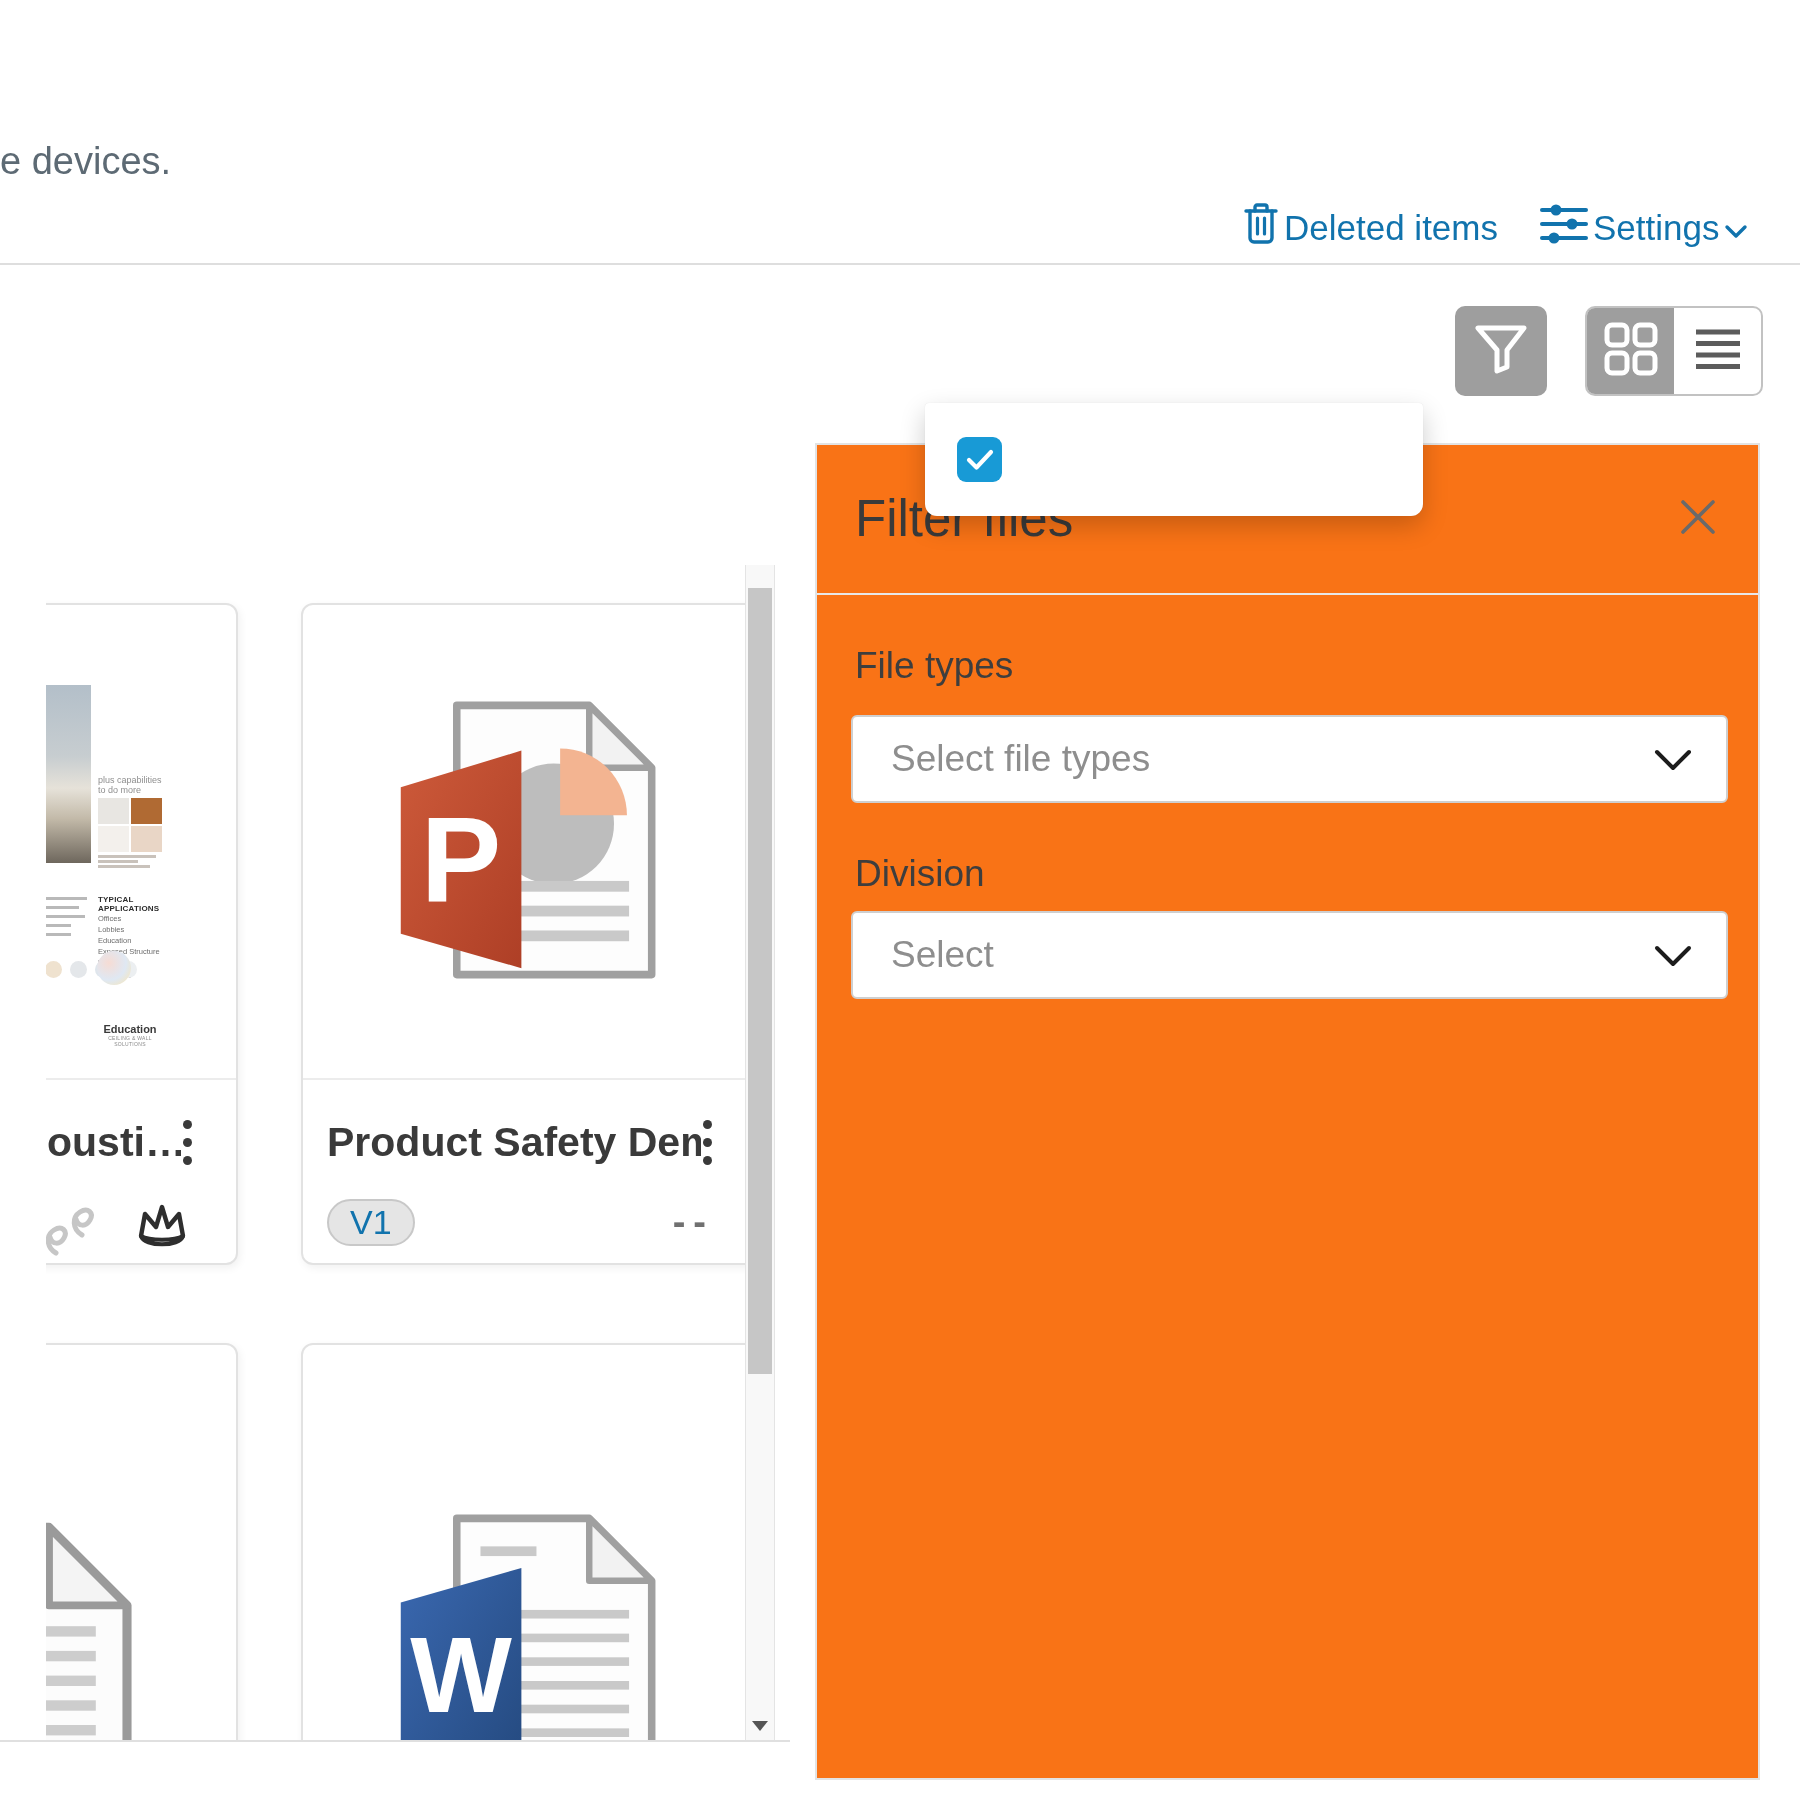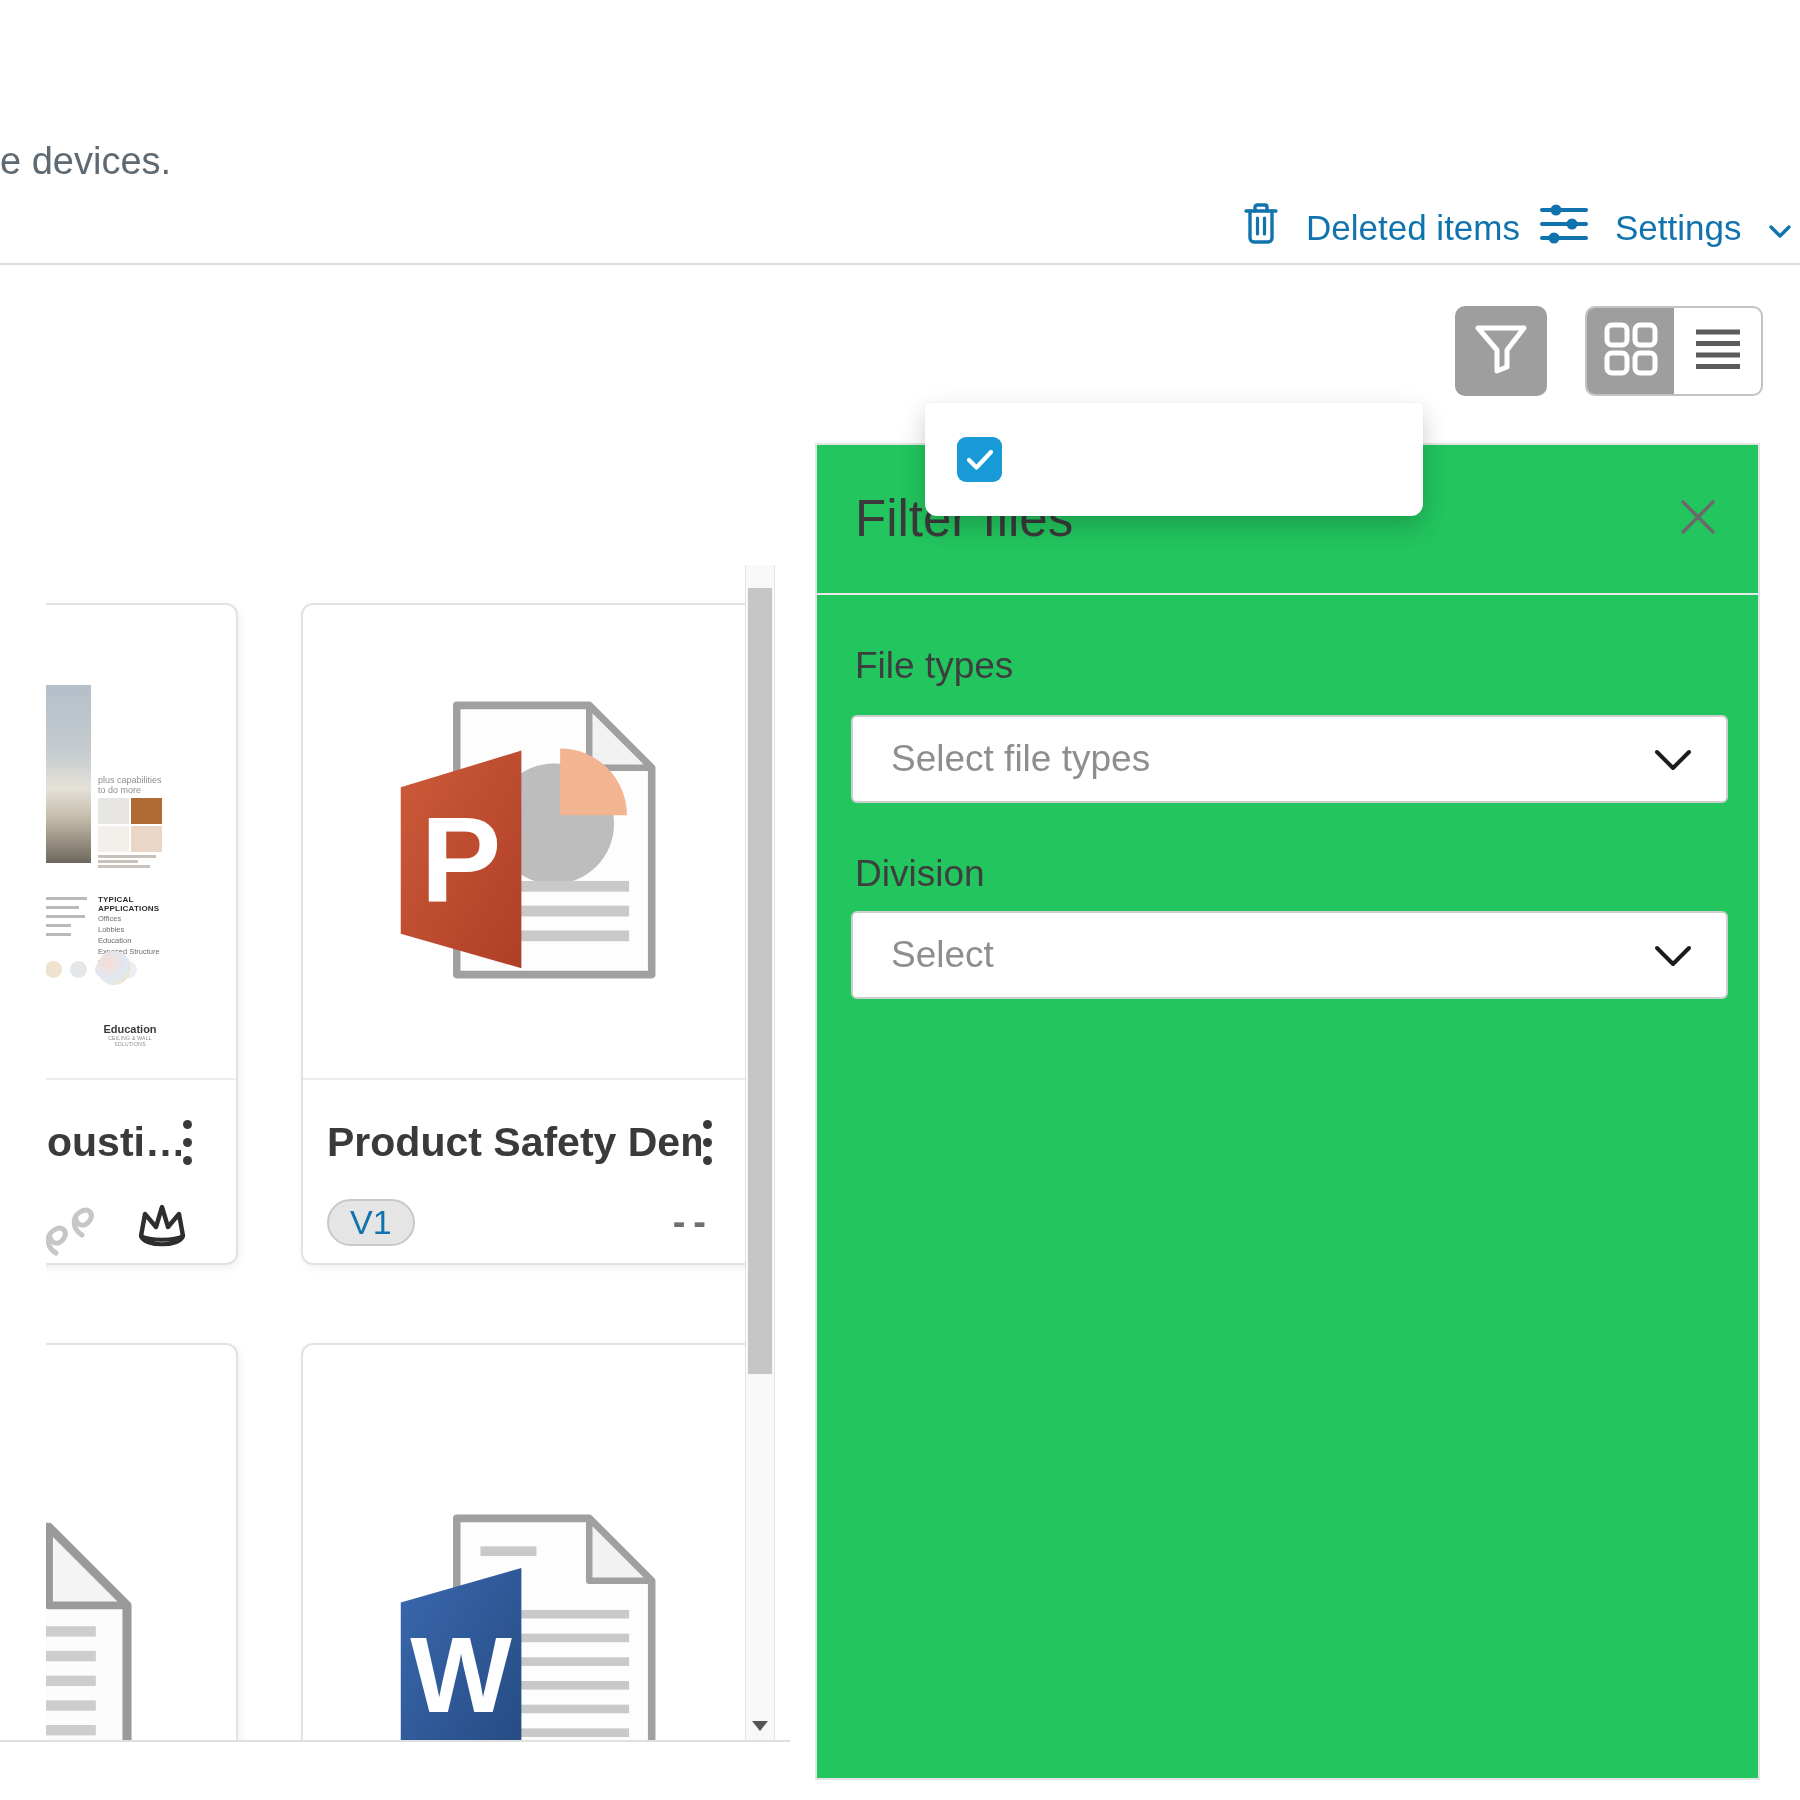--- a/index.html
+++ b/index.html
@@ -5,21 +5,21 @@
   * { margin:0; padding:0; box-sizing:border-box; }
   html,body { background:#fff; }
   body { font-family:"Liberation Sans","DejaVu Sans",sans-serif; color:#3a3a3a; }
   .stage { position:relative; width:1800px; height:1800px; background:#fff; overflow:hidden; }
 
   
   .top-text { position:absolute; left:0; top:140px; font-size:38px; color:#5d6a74; white-space:nowrap; }
   .header-divider { position:absolute; left:0; top:263px; width:1800px; height:2px; background:#dedede; }
 
   
-  .hlink { position:absolute; top:202px; height:52px; display:flex; align-items:center; gap:27px;
+  .hlink { position:absolute; top:202px; height:52px; display:flex; align-items:center; gap:5px;
            color:var(--link,#1173ad); font-size:35px; cursor:pointer; }
   .deleted-items { left:1243px; }
   .settings { left:1540px; }
 
   
   .search-box { position:absolute; left:925px; top:304px; width:508px; height:95px; background:#fff;
                 border:3px solid var(--focus,#1e87c0); border-radius:8px;
                 box-shadow:0 0 0 6px #b5def2; display:flex; align-items:center; z-index:35; }
   .search-box .caret { width:3px; height:52px; background:#1b1b1b; margin-left:14px; }
   .search-input { border:none; outline:none; flex:1; font-size:39px; color:#444; padding-left:8px; background:transparent; }
@@ -34,21 +34,21 @@
 
   
   .subfolders-dropdown { position:absolute; left:925px; top:403px; width:498px; height:113px; background:#fff;
                          border-radius:4px 4px 12px 12px; box-shadow:0 10px 26px rgba(0,0,0,.20),0 0 1px rgba(0,0,0,.12);
                          display:flex; align-items:center; padding-left:32px; z-index:30; cursor:pointer; }
   .checkbox { width:45px; height:45px; border-radius:9px; background:var(--check,#189ad6);
               display:flex; align-items:center; justify-content:center; flex:none; }
   .subfolders-label { margin-left:36px; font-size:39px; color:#474747; }
 
   
-  .filter-panel { position:absolute; left:815px; top:443px; width:945px; height:1337px; background:#22c55e;
+  .filter-panel { position:absolute; left:815px; top:443px; width:945px; height:1337px; background:#f97316;
                   border:2px solid #e3e3e3; z-index:10; }
   .fp-title { position:absolute; left:38px; top:44px; font-size:51px; color:#3a3a3a; }
   .fp-close { position:absolute; right:40px; top:52px; width:40px; height:40px; cursor:pointer; }
   .fp-divider { position:absolute; left:0; right:0; top:148px; height:2px; background:#e8e8e8; }
   .fp-label { position:absolute; left:38px; font-size:37px; color:#3e3e3e; }
   .fp-label-filetypes { top:200px; }
   .fp-label-division { top:408px; }
   .fp-select { position:absolute; left:34px; width:877px; height:88px; border:2px solid #cfcfcf; border-radius:6px;
                background:#fff; display:flex; align-items:center; justify-content:space-between;
                padding:0 34px 0 38px; font-size:37px; color:#8e8e8e; cursor:pointer; }

